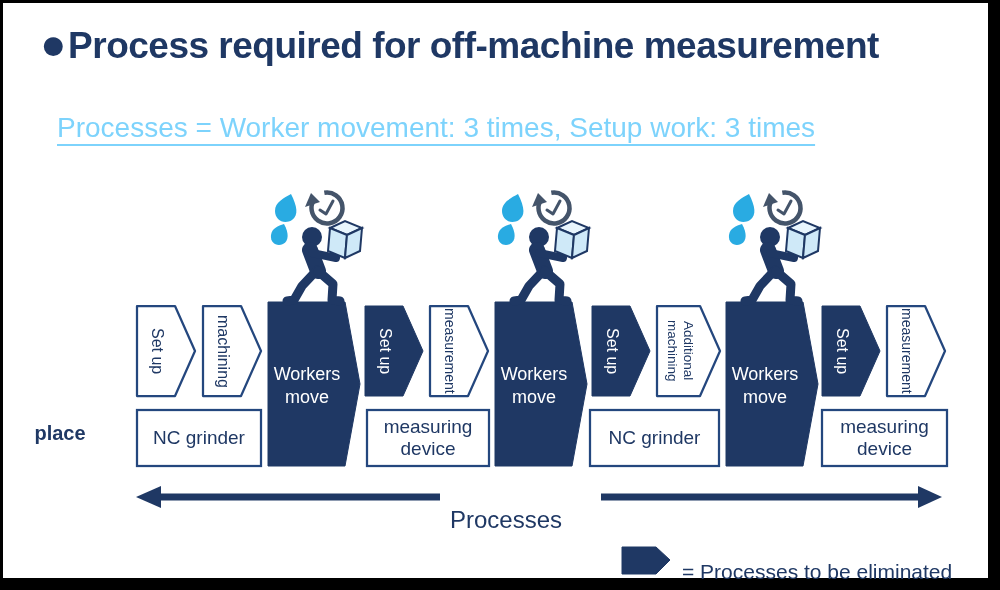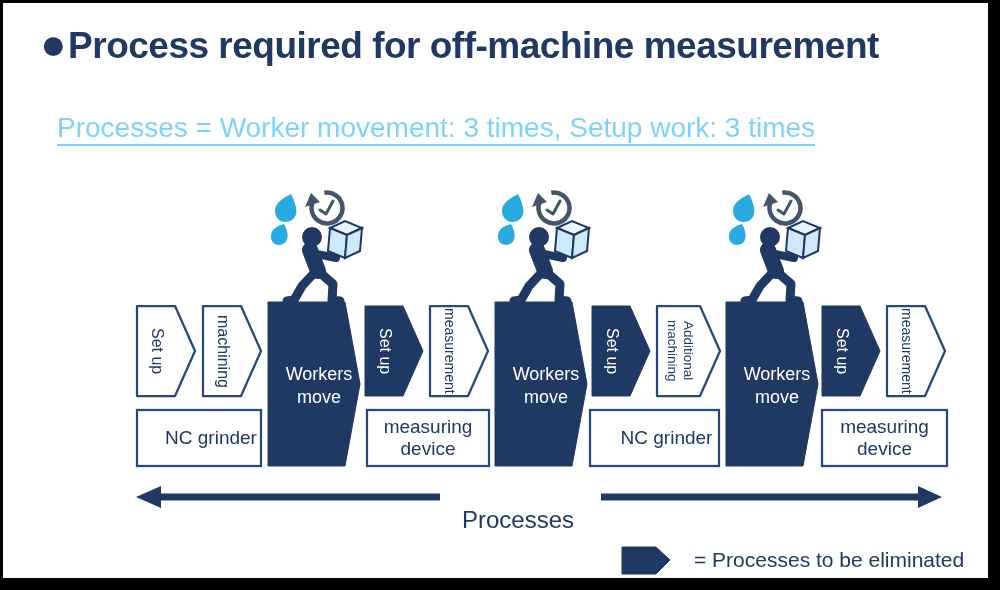--- a/index.html
+++ b/index.html
@@ -8,48 +8,49 @@
   .slide{position:absolute;left:3px;top:3px;width:985px;height:575px;background:#ffffff;}
   .title{position:absolute;left:40px;top:24px;display:flex;align-items:center;
          color:#1f3864;font-weight:bold;font-size:37px;letter-spacing:-0.5px;white-space:nowrap;}
   .title .bullet{font-size:44px;line-height:1;margin-right:2px;transform:translateY(-2px);}
   .subtitle{position:absolute;left:57px;top:112px;color:#7dd3fc;font-size:28px;white-space:nowrap;
             text-decoration:underline;text-underline-offset:7px;text-decoration-thickness:2px;}
   .rowlabel{position:absolute;width:104px;height:26px;display:flex;align-items:center;justify-content:center;
             color:#1f3864;font-size:20px;font-weight:bold;}
   svg.diagram{position:absolute;left:0;top:0;width:1000px;height:590px;}
   .lbl{position:absolute;display:flex;align-items:center;justify-content:center;text-align:center;
-       color:#1f3864;pointer-events:none;padding-left:12px;}
+       color:#1f3864;pointer-events:none;}
   .vlabel{position:absolute;display:flex;align-items:center;justify-content:center;
           writing-mode:vertical-rl;text-align:center;color:#1f3864;font-size:16px;line-height:1.2;
           pointer-events:none;}
   .vlabel.onDark{color:#ffffff;}
   .wm{color:#ffffff;font-size:18px;line-height:1.3;}
   .place{font-size:19px;line-height:1.15;}
   .axis{font-size:24px;margin-top:23px;}
-  .legendtext{font-size:21px;justify-content:flex-start;text-align:left;}
+  .legendtext{font-size:21px;justify-content:flex-start;text-align:left;margin-top:12px;}
   .shape-keep{fill:#ffffff;stroke:#24477e;stroke-width:2.25;stroke-linejoin:round;}
   .shape-elim{fill:#1f3864;stroke:#1f3864;stroke-width:1;stroke-linejoin:round;}
   .placebox{fill:#ffffff;stroke:#24477e;stroke-width:2.25;}
   .arrowline{stroke:#1f3864;stroke-width:7;}
   .arrowhead{fill:#1f3864;}
 </style>
 </head>
 <body>
 
 <div class="frame">
   <div class="slide"></div>
 
   <div class="title">
     <span class="bullet">●</span>
     <span>Process required for off-machine measurement</span>
   </div>
 
   <div class="subtitle">Processes = Worker movement: 3 times, Setup work: 3 times</div>
 
+  <div class="rowlabel" style="left:8px;top:420px;">place</div>
 
   <svg class="diagram" viewBox="0 0 1000 590">
     <defs>
       <g id="worker-icon">
         <path d="M291,194 C297,206 299,215 292,220 C284,225 275,220 275,211 C275,202 284,198 291,194 Z" fill="#29abe2"></path>
         <path d="M284,224 C289,233 289,241 283,244 C277,247 270,243 271,235 C272,228 278,226 284,224 Z" fill="#29abe2"></path>
         <circle cx="327" cy="208" r="15.5" fill="none" stroke="#44546a" stroke-width="4.5" stroke-dasharray="84 14" transform="rotate(-100 327 208)"></circle>
         <polygon points="305,207 311,193 320,202" fill="#44546a"></polygon>
         <path d="M320,210 L326,214 L333,201" fill="none" stroke="#44546a" stroke-width="3" stroke-linecap="round" stroke-linejoin="round"></path>
         <circle cx="312" cy="237" r="10" fill="#1f3864"></circle>

